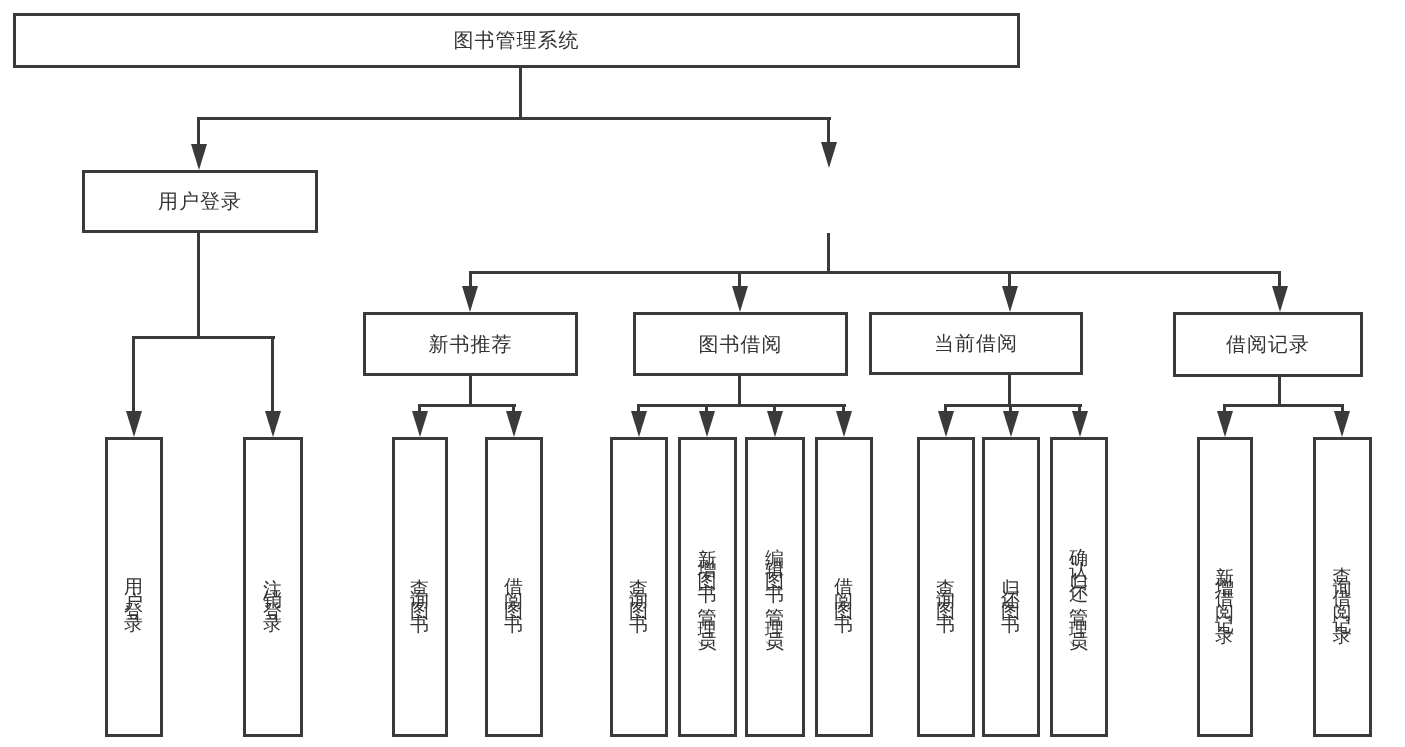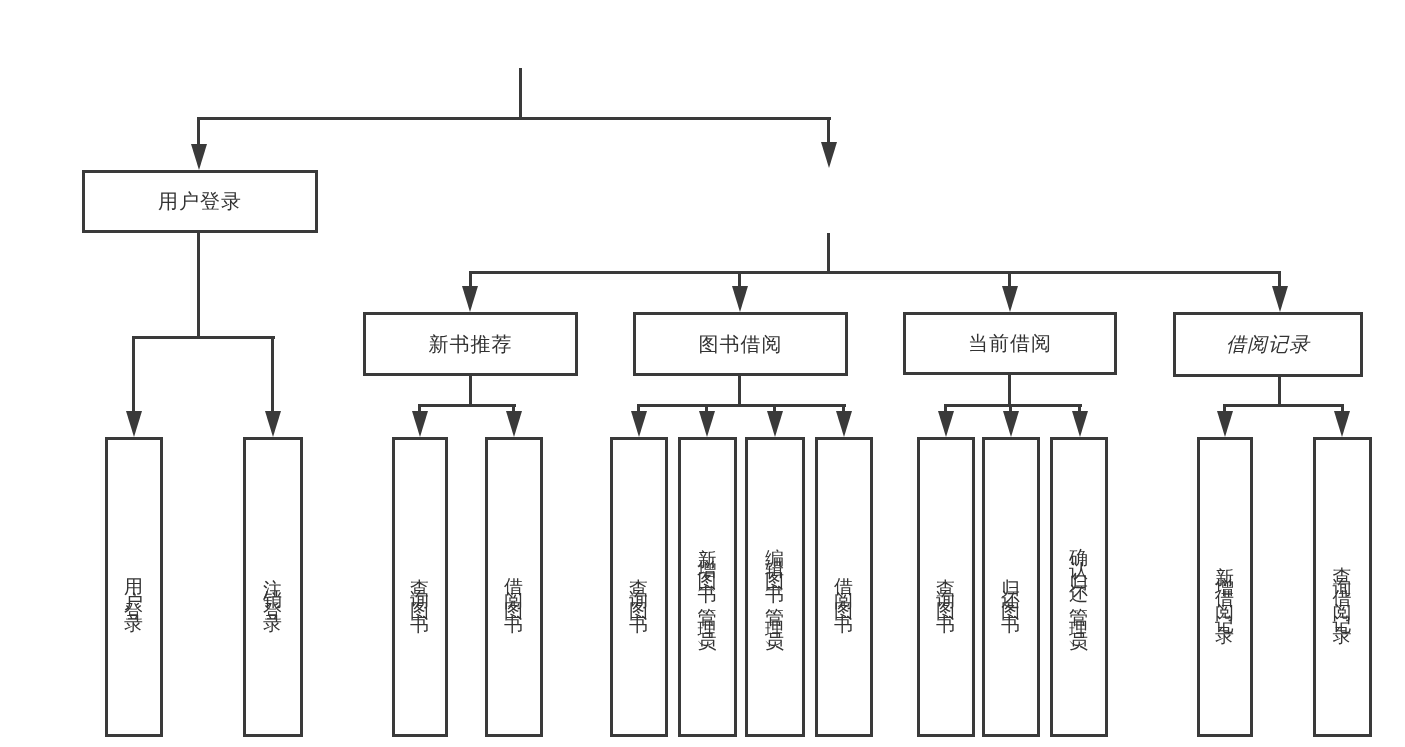--- a/index.html
+++ b/index.html
@@ -34,31 +34,32 @@
   .watermark{
     position:absolute;left:1183px;top:716px;font-size:19px;
     color:var(--wm-color);white-space:nowrap;z-index:5;
   }
 </style>
 </head>
 <body>
 
 <div id="canvas">
 
+  <div class="box h" style="left:13px;top:13px;width:1007px;height:55px;">图书管理系统</div>
 
   <div class="box h" style="left:82px;top:170px;width:236px;height:63px;">用户登录</div>
 
 
   <div class="box h" style="left:633px;top:312px;width:215px;height:64px;">图书借阅</div>
 
   <div class="box h" style="left:363px;top:312px;width:215px;height:64px;">新书推荐</div>
 
-  <div class="box h" style="left:903px;top:312px;width:214px;height:63px;">当前借阅</div>
+  <div class="box h" style="left:869px;top:312px;width:214px;height:63px;">当前借阅</div>
 
-  <div class="box h" style="left:1173px;top:312px;width:190px;height:65px;font-style:italic;">借阅记录</div>
+  <div class="box h" style="left:1173px;top:312px;width:190px;height:65px;">借阅记录</div>
 
   <div class="box v" style="left:105px;top:437px;width:58px;height:300px;">
     <span class="vtext">用户登录</span>
   </div>
   <div class="box v" style="left:243px;top:437px;width:60px;height:300px;">
     <span class="vtext">注销登录</span>
   </div>
 
   <div class="box v" style="left:392px;top:437px;width:56px;height:300px;">
     <span class="vtext">查询图书</span>

